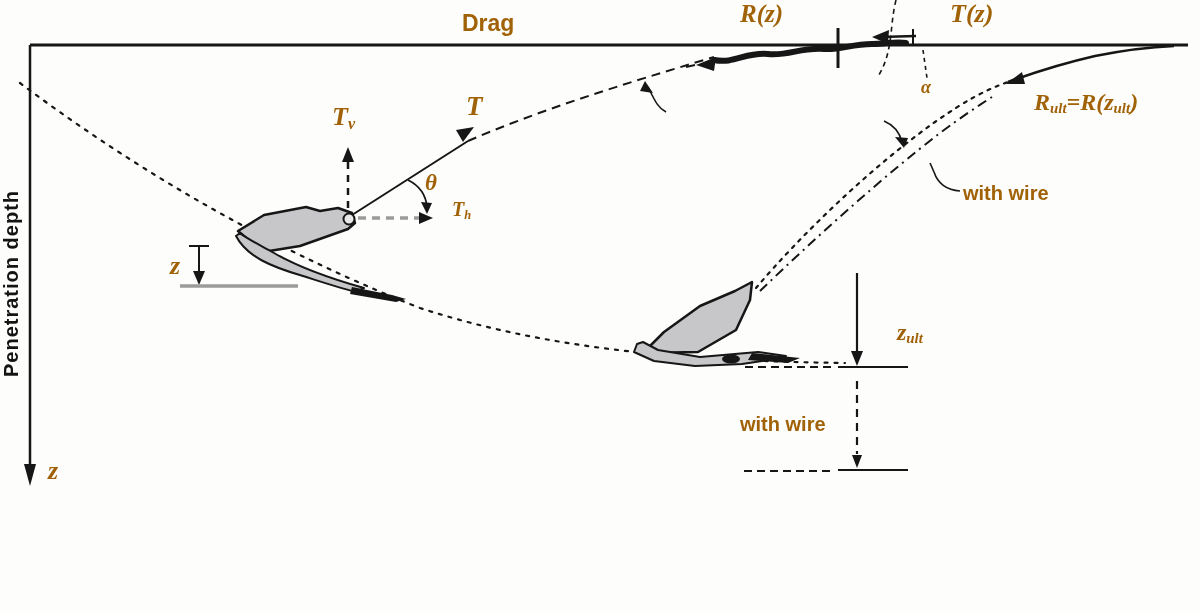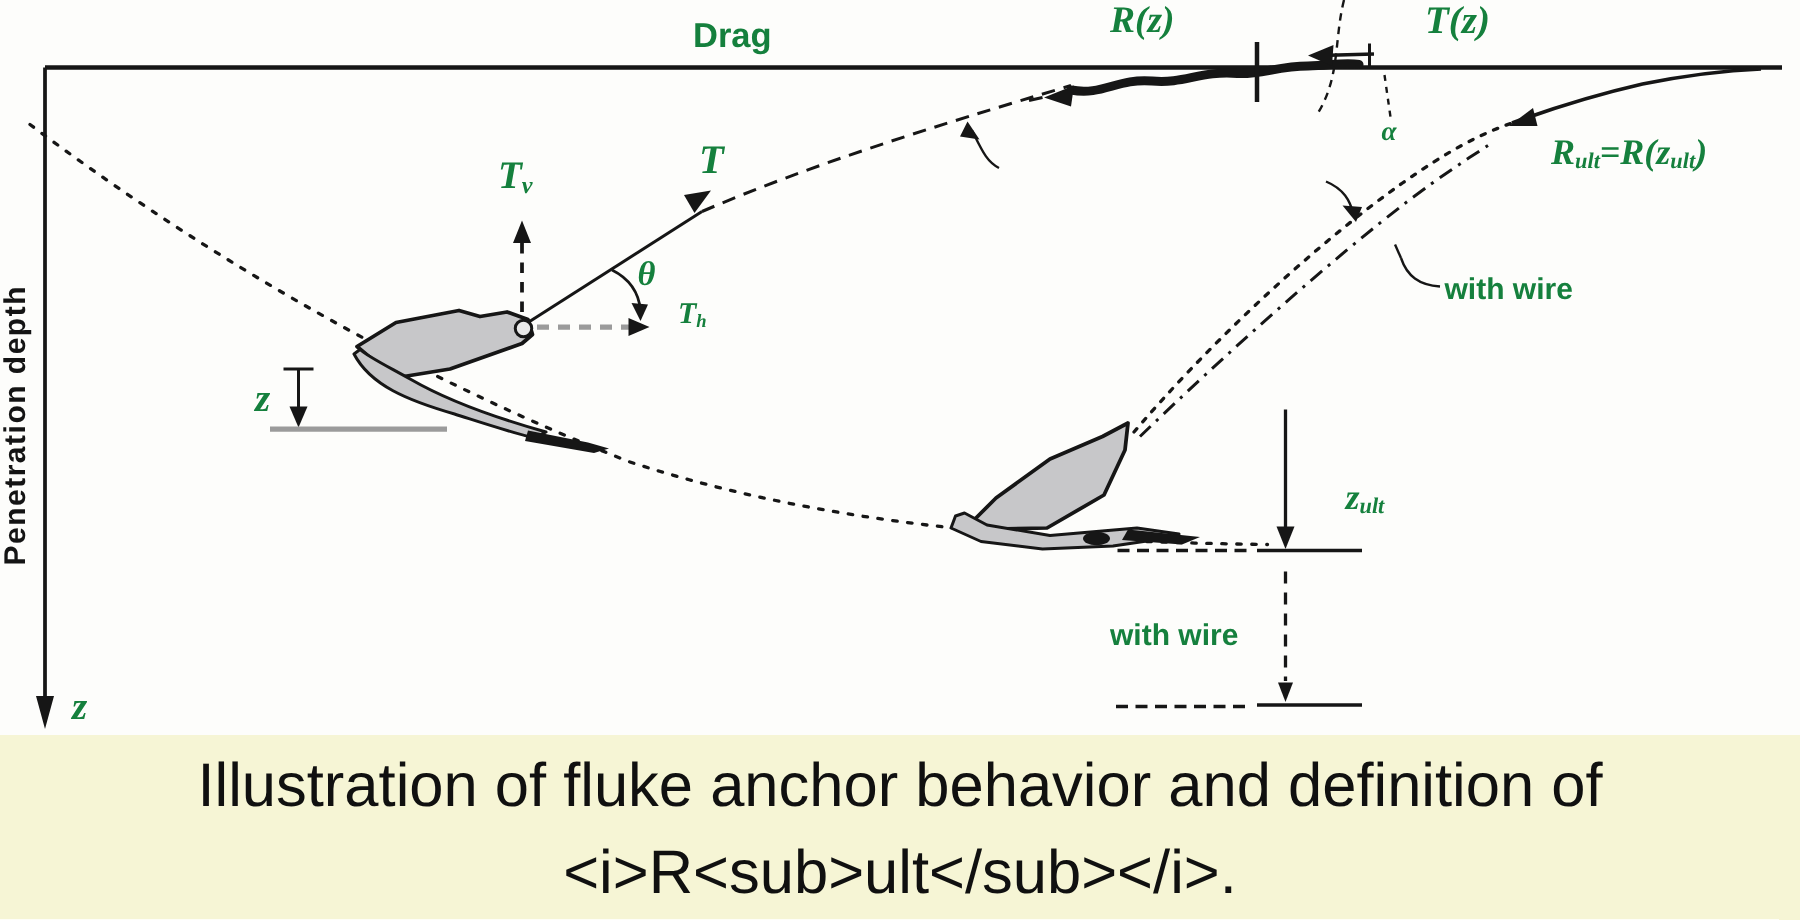--- a/index.html
+++ b/index.html
@@ -9,21 +9,21 @@
     --caption-bg:#f6f5d5;
   }
   html,body{margin:0;padding:0;background:#fff;}
   .stage{
     position:relative;width:1200px;height:613px;overflow:hidden;
     background:#fdfdfb;
     font-family:"Liberation Sans",sans-serif;
   }
   .diagram{position:absolute;left:0;top:0;width:1200px;height:488px;background:#fdfdfb;}
   svg{position:absolute;left:0;top:0;}
-  .lbl{position:absolute;color:#15803d;white-space:nowrap;line-height:1;}
+  .lbl{position:absolute;color:#a16207;white-space:nowrap;line-height:1;}
   .sans{font-family:"Liberation Sans",sans-serif;font-weight:600;}
   .math{font-family:"Liberation Serif",serif;font-style:italic;font-weight:600;}
   .math sub{font-size:62%;font-weight:600;vertical-align:-22%;letter-spacing:0;}
   .vlabel{
     position:absolute;left:-2px;top:163px;height:240px;width:26px;
     display:flex;align-items:center;justify-content:center;
     writing-mode:vertical-rl;transform:rotate(180deg);
     font:600 20px "Liberation Sans",sans-serif;color:#141414;letter-spacing:1px;
   }
   .caption{
@@ -177,18 +177,14 @@
 
     <div class="lbl math" style="left:170px;top:253px;font-size:26px;font-weight:700;">z</div>
 
     <div class="lbl math" style="left:879px;top:320px;font-size:24px;margin-left:18px;"><span>z</span><sub>ult</sub></div>
 
     <div class="lbl sans" style="left:740px;top:414px;font-size:20px;">with wire</div>
 
     <div class="lbl math" style="left:48px;top:458px;font-size:26px;font-weight:700;">z</div>
   </div>
 
-  <div class="caption">
-    <div class="cap-line">Illustration of fluke anchor behavior and definition of</div>
-    <div class="cap-line">&lt;i&gt;R&lt;sub&gt;ult&lt;/sub&gt;&lt;/i&gt;.</div>
-  </div>
 
 </div>
 
 </body></html>

